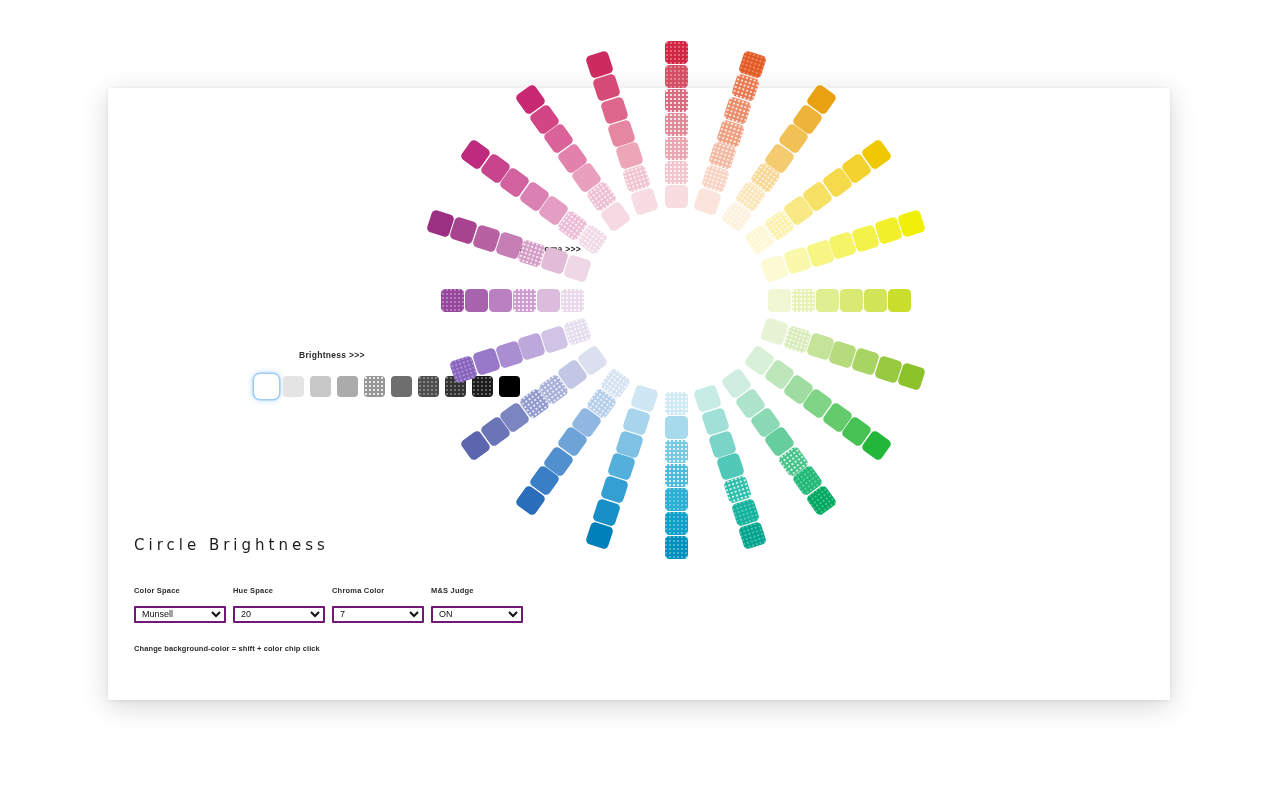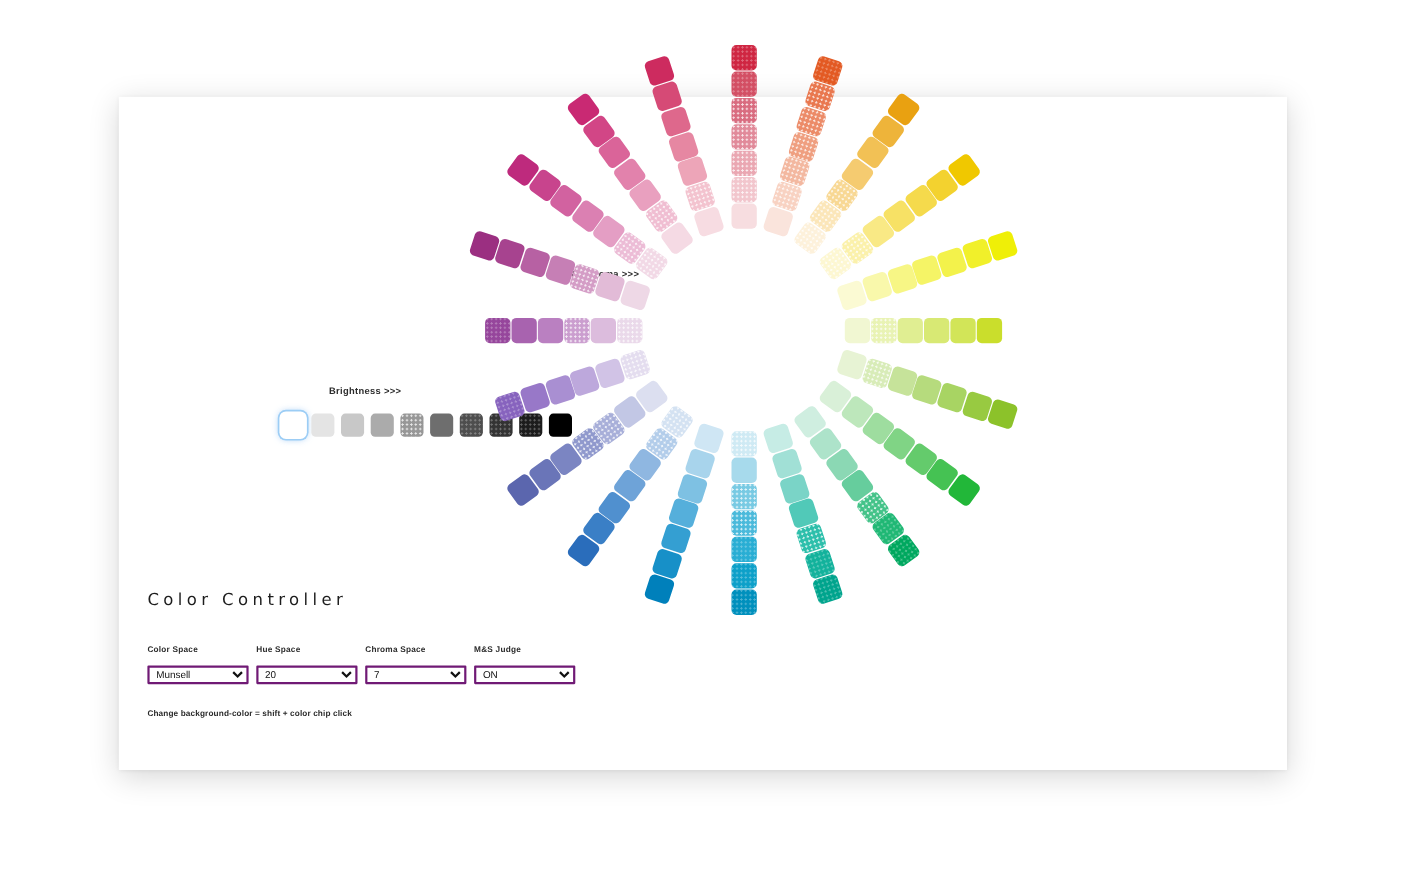--- a/index.html
+++ b/index.html
@@ -447,23 +447,23 @@
             <span class="tex" style="background-image: radial-gradient(rgba(255, 255, 255, 0.78) 0.9px, transparent 1px); background-size: 4px 4px;"></span>
           </div>
           <div class="wchip" style="left: -46.8161px; top: -144.085px; background: rgb(237, 165, 184); transform: rotate(342deg);"></div>
           <div class="wchip" style="left: -54.2325px; top: -166.91px; background: rgb(230, 135, 162); transform: rotate(342deg);"></div>
           <div class="wchip" style="left: -61.6489px; top: -189.736px; background: rgb(222, 104, 140); transform: rotate(342deg);"></div>
           <div class="wchip" style="left: -69.0653px; top: -212.561px; background: rgb(214, 74, 118); transform: rotate(342deg);"></div>
           <div class="wchip" style="left: -76.4817px; top: -235.386px; background: rgb(205, 43, 95); transform: rotate(342deg);"></div>
         </div>
       </div>
 
-    <div id="controller-title">Color Controller</div>
+    <div id="controller-title">Circle Brightness</div>
     <div id="controls">
         <div class="ctrl"><div class="ctrl-label">Color Space</div><select><option value="Munsell">Munsell</option><option value="PCCS">PCCS</option><option value="HSV">HSV</option><option value="Lab">Lab</option></select></div>
         <div class="ctrl"><div class="ctrl-label">Hue Space</div><select><option value="10">10</option><option value="12">12</option><option value="20" selected="">20</option><option value="24">24</option><option value="36">36</option></select></div>
-        <div class="ctrl"><div class="ctrl-label">Chroma Space</div><select><option value="3">3</option><option value="5">5</option><option value="7" selected="">7</option><option value="9">9</option><option value="11">11</option></select></div>
+        <div class="ctrl"><div class="ctrl-label">Chroma Color</div><select><option value="3">3</option><option value="5">5</option><option value="7" selected="">7</option><option value="9">9</option><option value="11">11</option></select></div>
         <div class="ctrl"><div class="ctrl-label">M&amp;S Judge</div><select><option value="ON">ON</option><option value="OFF">OFF</option></select></div>
       </div>
     <div id="hint">Change background-color = shift + color chip click</div>
 
   </div>
 </div>
 
 </body></html>

